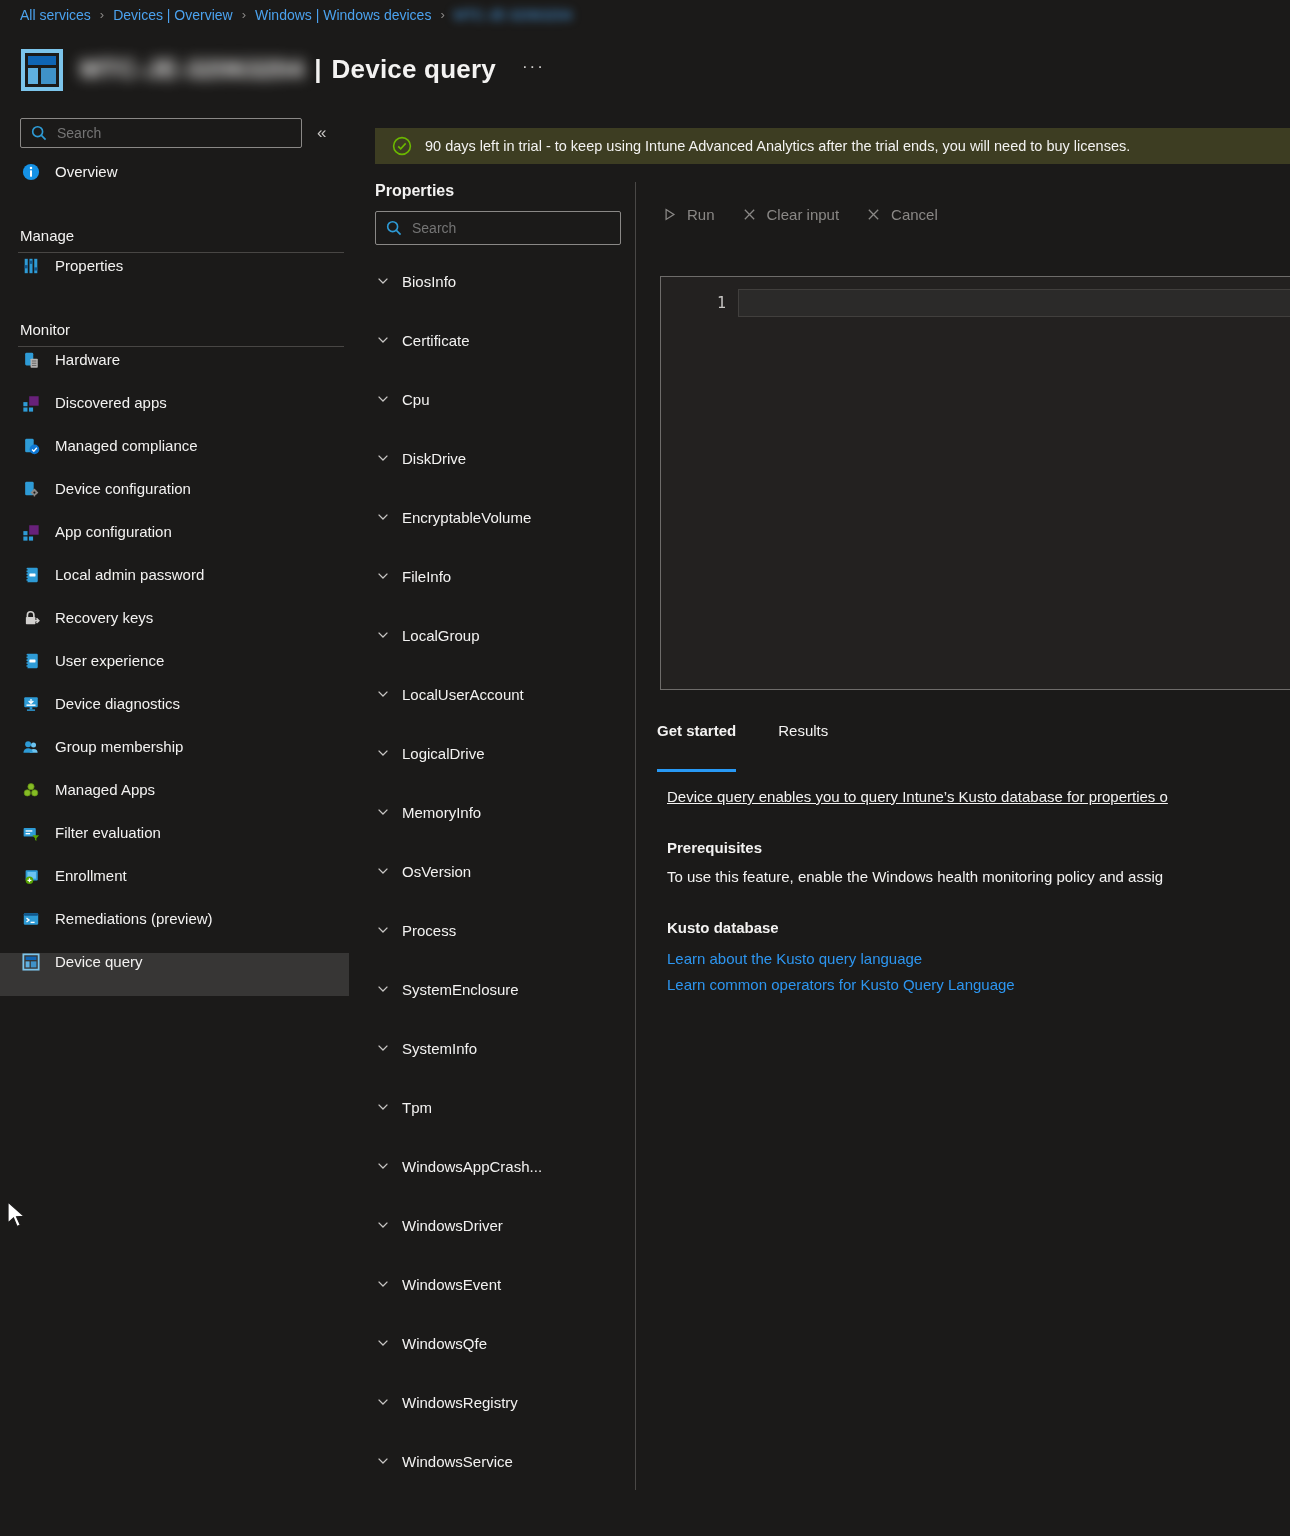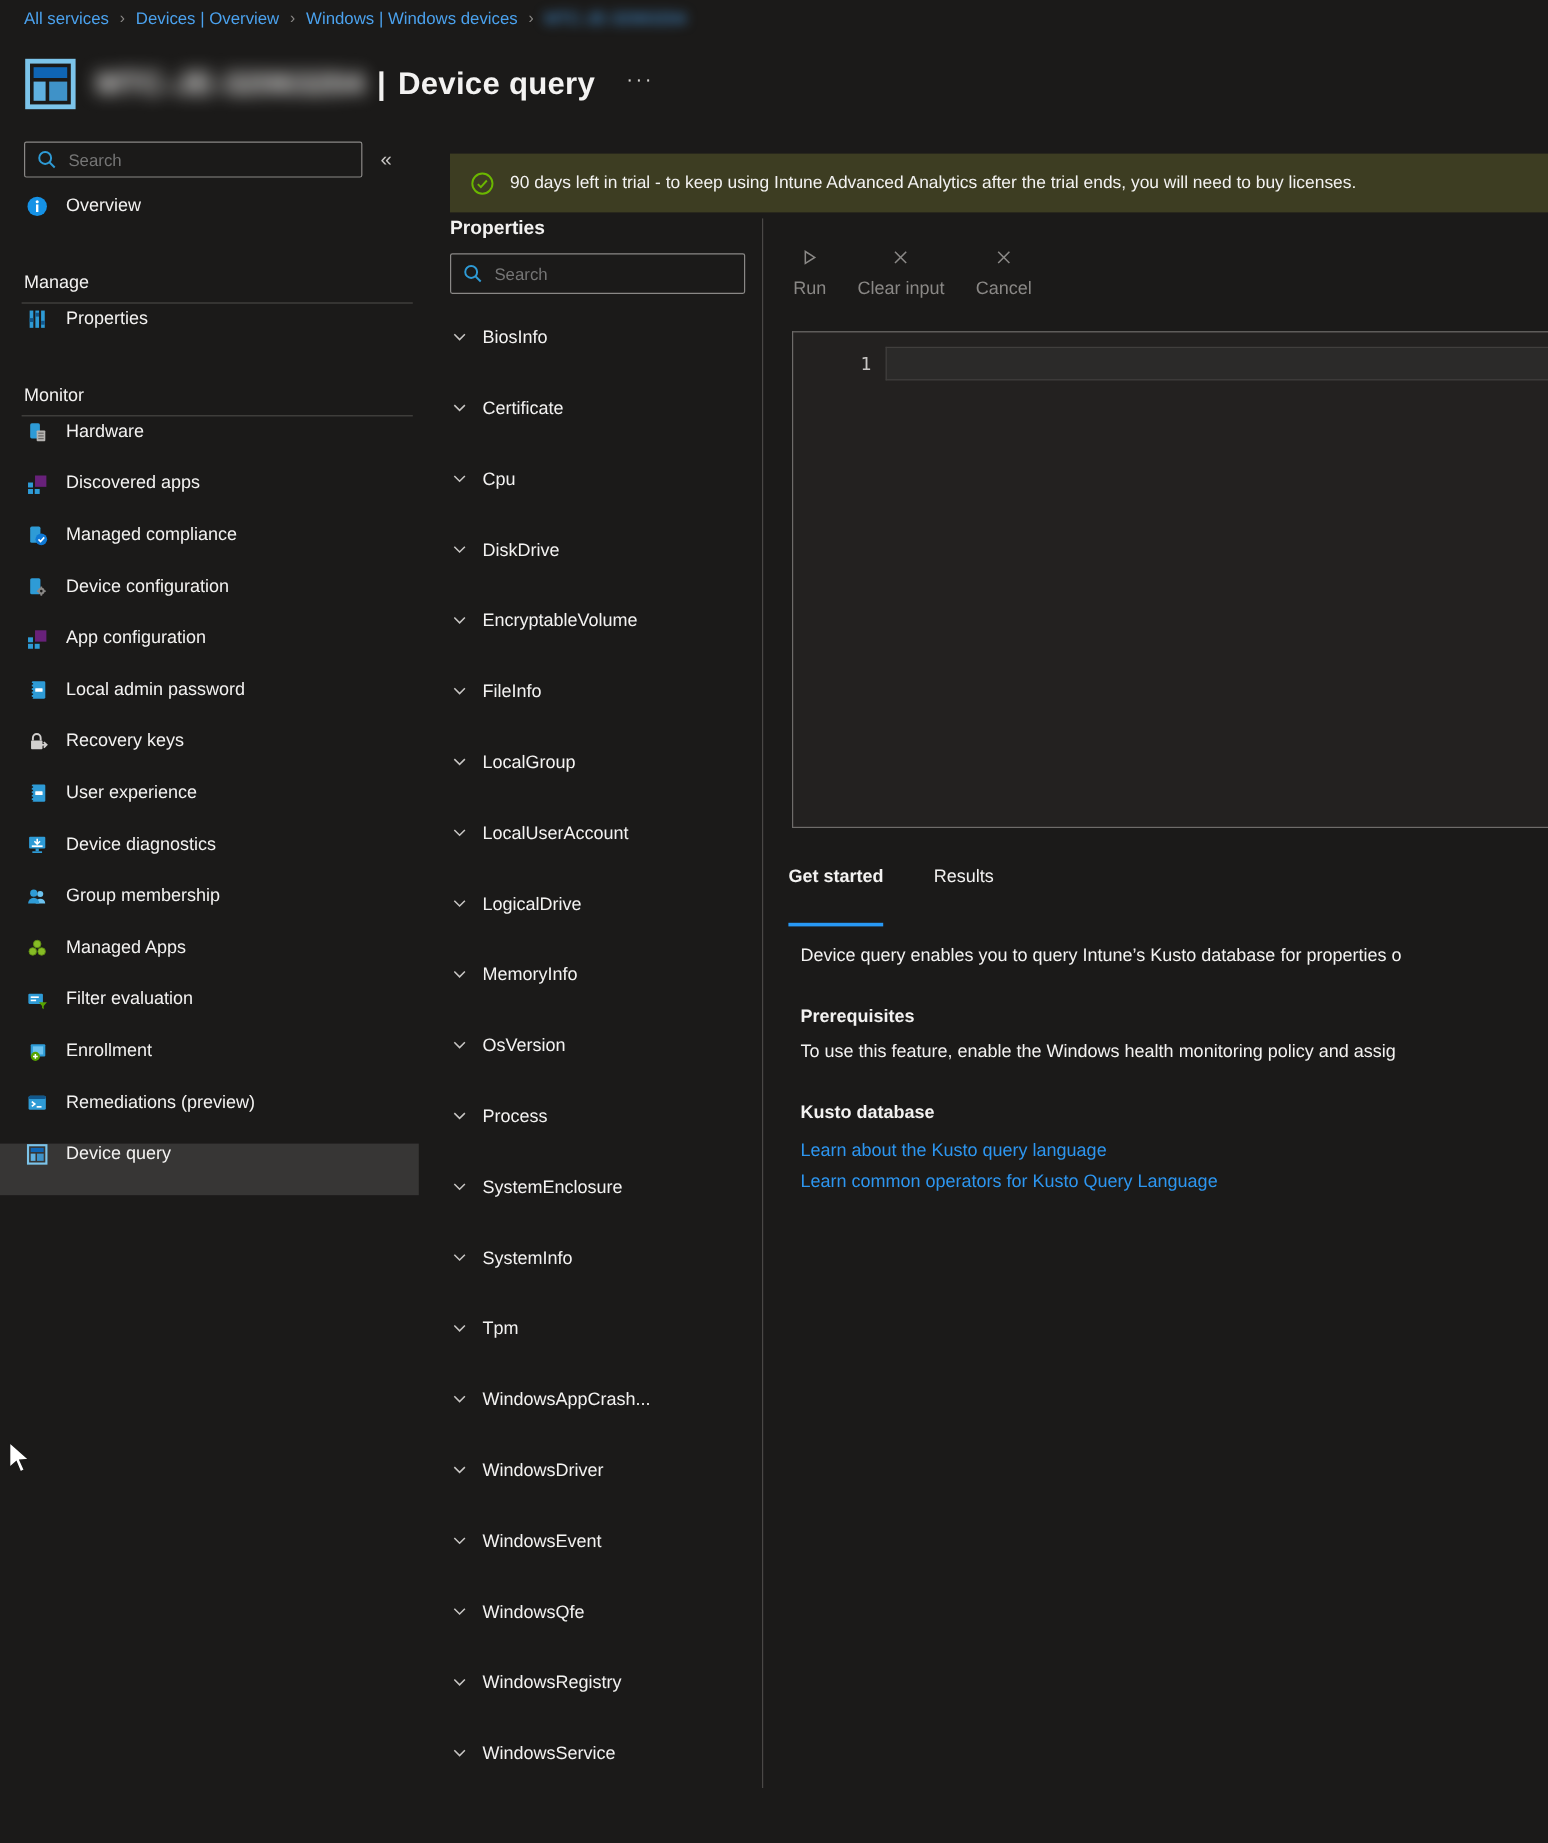--- a/index.html
+++ b/index.html
@@ -31,54 +31,54 @@
   .collapse-btn{color:#c8c6c4;font-size:17px;margin-left:15px;cursor:pointer;background:none;border:none;padding:0;}
   .nav{margin-top:15px;}
   .nav-item{display:flex;align-items:flex-start;gap:15px;height:43px;padding-left:22px;font-size:15px;cursor:pointer;}
   .nav-item.selected{background:#373635;}
   .icon{display:inline-flex;width:18px;height:18px;flex:0 0 18px;}
   .icon svg{width:100%;height:100%;}
   .section-label{font-weight:400;font-size:15px;margin:16px 0 0 20px;height:28px;line-height:28px;}
   .section-divider{height:1px;background:#484644;margin:2px 5px 4px 18px;}
 
   
-  .banner{position:absolute;left:375px;top:128px;width:915px;height:49px;background:#3d3d22;
+  .banner{position:absolute;left:375px;top:128px;width:915px;height:36px;background:#3d3d22;
           display:flex;align-items:center;box-sizing:border-box;padding-left:17px;gap:13px;font-size:14.5px;}
   .banner .icon{width:20px;height:20px;flex:0 0 20px;}
 
   
   .props-panel{position:absolute;left:375px;top:182px;width:260px;}
   .props-title{font-size:16px;font-weight:700;margin:0 0 11px 0;}
   .pp-search{width:246px;height:34px;}
   .props-list{padding-top:24px;}
   .prop-item{display:flex;align-items:center;gap:11px;height:24px;margin-bottom:35px;font-size:15px;cursor:pointer;}
   .prop-item .icon{width:16px;height:16px;flex:0 0 16px;}
 
   .v-divider{position:absolute;left:635px;top:182px;width:1px;height:1308px;background:#4a4846;}
 
   
   .toolbar{position:absolute;left:661px;top:206px;display:flex;align-items:center;gap:26px;color:#8a8886;font-size:15px;}
-  .tb-btn{display:flex;align-items:center;gap:9px;background:none;border:none;color:#8a8886;
-          font-size:15px;font-family:"Liberation Sans",sans-serif;padding:0;cursor:default;flex-direction:column;}
+  .tb-btn{display:flex;gap:9px;background:none;border:none;color:#8a8886;
+          font-size:15px;font-family:"Liberation Sans",sans-serif;padding:0;cursor:default;}
   .tb-btn .icon{width:17px;height:17px;flex:0 0 17px;}
 
   .editor{position:absolute;left:660px;top:276px;width:630px;height:414px;background:#232120;
           border:1px solid #6e6c6a;border-right:none;box-sizing:border-box;}
   .gutter-num{position:absolute;left:56px;top:17px;color:#c8c6c4;font-size:15px;
               font-family:"DejaVu Sans Mono",monospace;}
   .line-box{position:absolute;left:77px;top:12px;right:0;height:28px;background:#2b2a29;
             border:1px solid #413f3d;border-right:none;box-sizing:border-box;}
 
   .tabs{position:absolute;left:657px;top:722px;display:flex;gap:42px;font-size:15px;}
   .tab{padding-bottom:30px;cursor:pointer;border-bottom:3px solid transparent;}
   .tab.active{font-weight:700;border-bottom-color:#2899f5;}
 
   .content{position:absolute;left:667px;top:786px;right:0;font-size:15px;white-space:nowrap;overflow:hidden;}
   .content p{margin:0;line-height:22px;}
-  .content .intro{margin-bottom:31px;}
+  .content .intro{margin-bottom:31px;text-decoration:underline;}
   .content h3{font-size:15px;font-weight:700;margin:0 0 10px 0;}
   .content .prereq-text{margin-bottom:31px;}
   .link{display:block;color:#2d96f0;text-decoration:none;line-height:26px;cursor:pointer;}
 
   .mouse-cursor{position:absolute;left:5px;top:1200px;width:22px;height:30px;}
 </style>
 </head>
 <body>
 
 <div class="screen">

